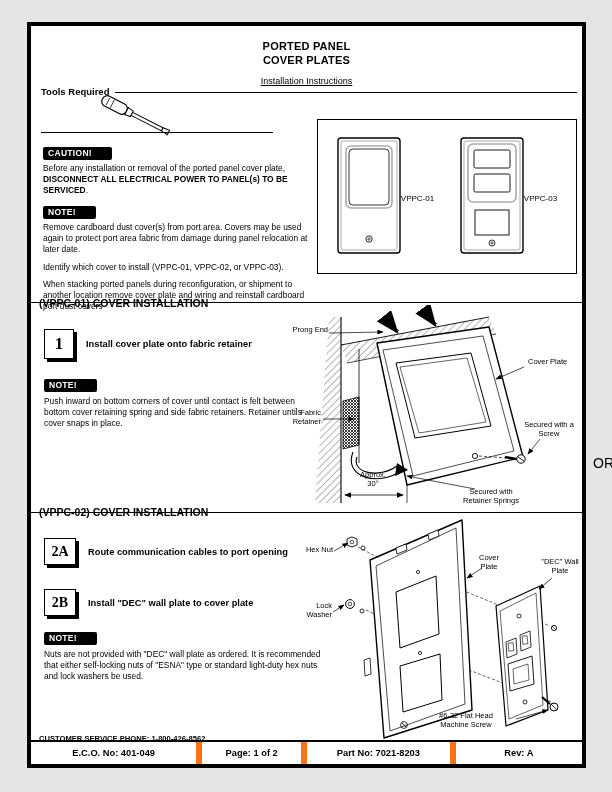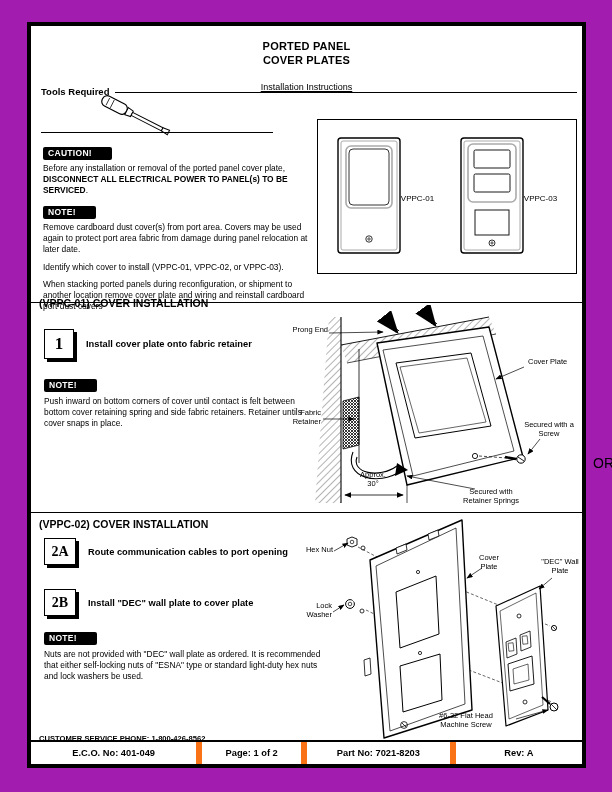--- a/index.html
+++ b/index.html
@@ -1,22 +1,22 @@
 <!DOCTYPE html>
 <html><head>
 <meta charset="utf-8">
 <style>
   * { margin:0; padding:0; box-sizing:border-box; }
   html,body { width:612px; height:792px; background:#fff; font-family:"Liberation Sans", sans-serif; color:#000; }
-  .sheet { position:relative; width:612px; height:792px; background:#a21caf; overflow:hidden; }
+  .sheet { position:relative; width:612px; height:792px; background:#e5e5e5; overflow:hidden; }
   .frame { position:absolute; left:27px; top:22px; width:559px; height:746px; border:4px solid #000; background:#fff; }
 
   .title-block { position:absolute; left:0; top:14px; width:100%; text-align:center; }
   .title-line { font-size:11px; font-weight:bold; line-height:1.25; letter-spacing:.2px; }
-  .subtitle { font-size:9px; text-decoration:underline; margin-top:14px; }
+  .subtitle { font-size:9px; text-decoration:underline; margin-top:8px; }
 
   .tools-row { position:absolute; left:10px; top:60px; width:536px; display:flex; align-items:baseline; }
   .tools-label { font-size:9.5px; font-weight:bold; white-space:nowrap; }
   .tools-rule { flex:1; border-bottom:1px solid #000; margin-left:6px; transform:translateY(-2px); }
   .screwdriver { position:absolute; left:66px; top:66px; }
   .part-rule { position:absolute; left:10px; top:106px; width:232px; border-bottom:1px solid #000; }
 
   .badge { display:inline-block; background:#000; color:#fff; font-weight:bold; font-size:8.5px; padding:1px 20px 2px 5px; border-radius:2px; letter-spacing:.3px; }
 
   .left-col { position:absolute; left:12px; top:114px; width:276px; }
@@ -195,21 +195,21 @@
       <span class="dlabel center" style="left:228px; top:116px; width:76px;">Secured with a
 Screw</span>
       <span class="dlabel bold-or" style="left:264px; top:150px;">OR</span>
       <span class="dlabel center" style="left:158px; top:183px; width:100px;">Secured with
 Retainer Springs</span>
       <span class="dlabel center" style="left:64px; top:166px; width:52px;">Approx.
 30°</span>
     </div>
 
     <div class="divider" style="top:486px;"></div>
-    <div class="section-heading" style="top:492px;">(VPPC-02) COVER INSTALLATION</div>
+    <div class="section-heading" style="top:480px;">(VPPC-02) COVER INSTALLATION</div>
 
     <div class="step-row" style="left:13px; top:512px;">
       <div class="step-box two">2A</div>
       <span class="step-label">Route communication cables to port opening</span>
     </div>
     <div class="step-row" style="left:13px; top:563px;">
       <div class="step-box two">2B</div>
       <span class="step-label">Install "DEC" wall plate to cover plate</span>
     </div>
 

